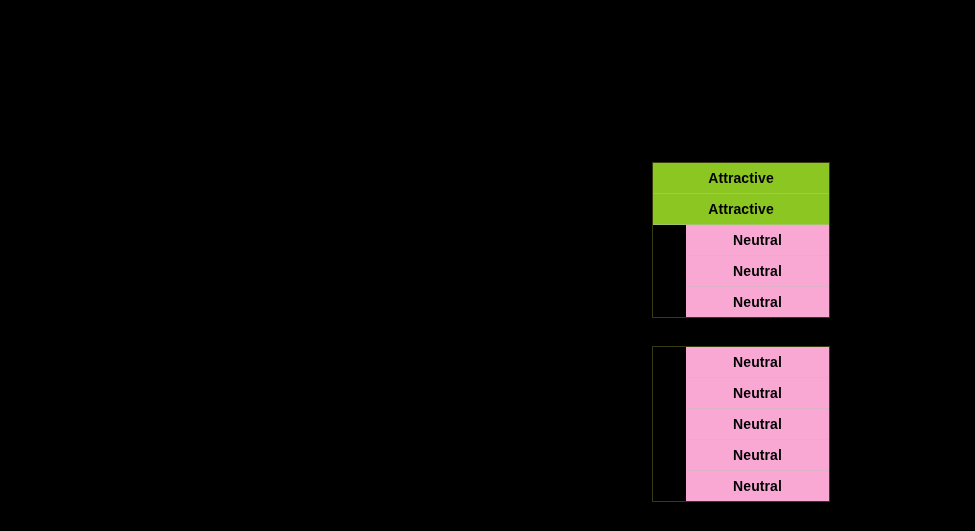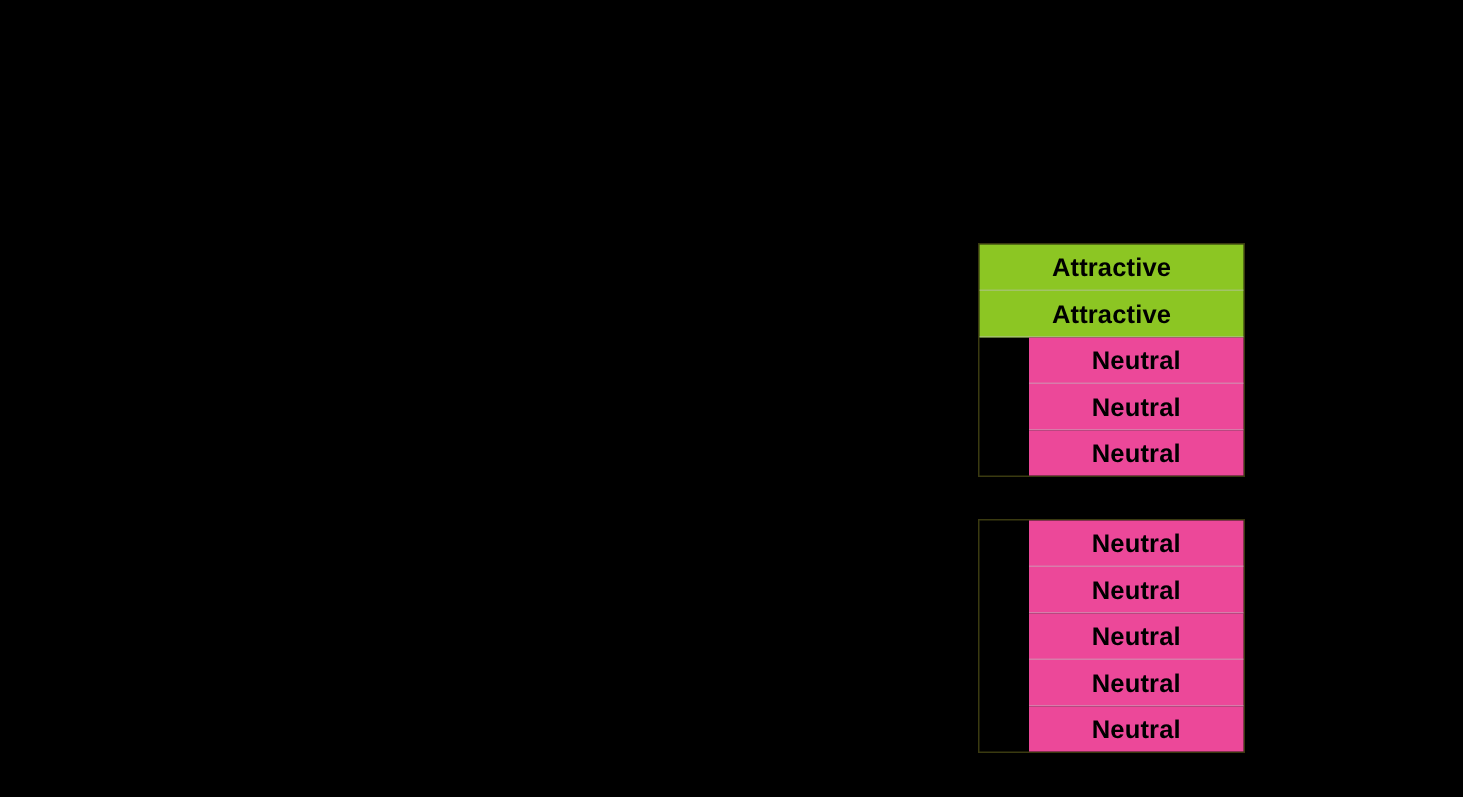--- a/index.html
+++ b/index.html
@@ -58,27 +58,27 @@
     min-height: 0;
   }
   .rating-row:last-child {
     border-bottom: none;
   }
 
   .rating-row.attractive {
     background: #8CC623;
   }
   .rating-row.neutral {
-    background: #ec4899;
+    background: #f9a8d4;
     margin-left: 33px;
   }
 
   .rating-label {
     font-family: "Liberation Sans", "DejaVu Sans", sans-serif;
-    font-size: 17px;
+    font-size: 14px;
     font-weight: bold;
     color: #000000;
     line-height: 1;
     letter-spacing: 0.1px;
     white-space: nowrap;
     text-align: left;
   }
 </style>
 </head>
 <body>

